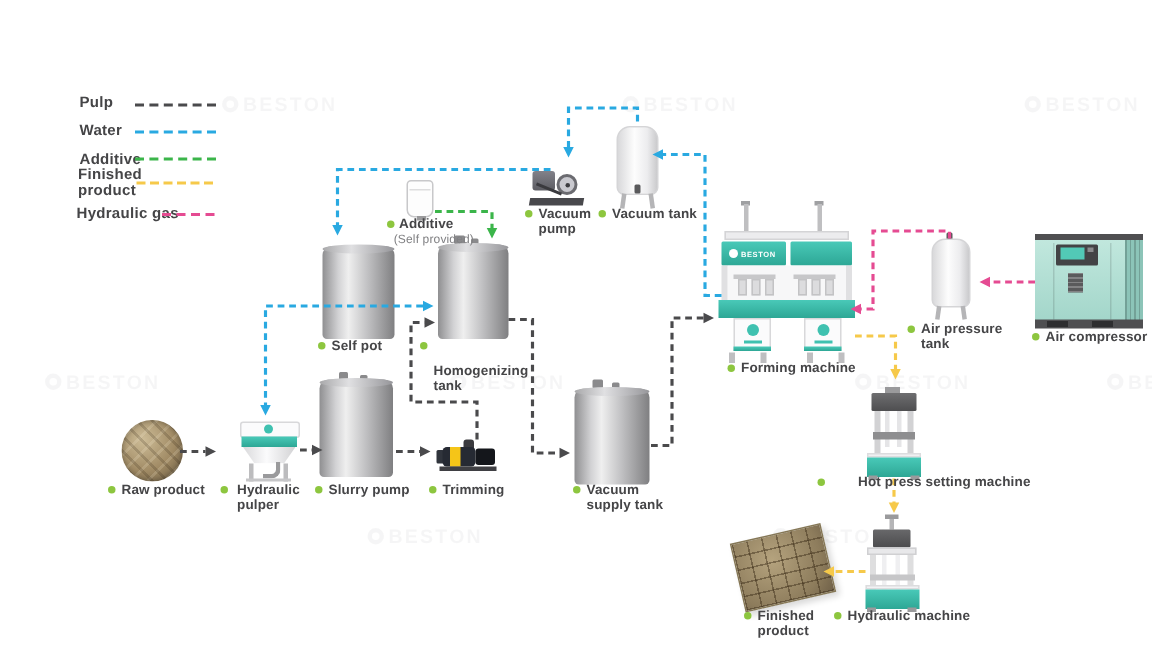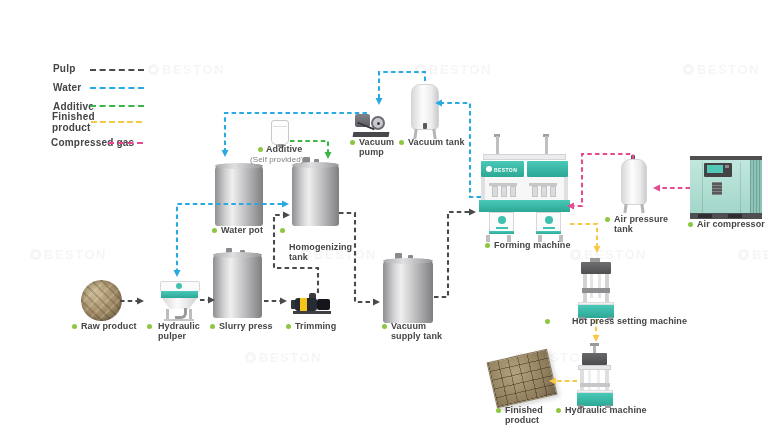--- a/index.html
+++ b/index.html
@@ -8,21 +8,21 @@
   
   .legend-label{position:absolute;font-size:10px;font-weight:bold;color:var(--ink);line-height:1.05;letter-spacing:.2px;padding-left:18px;}
   .legend-swatch{position:absolute;height:0;border-top:2.5px dashed #999;}
   .sw-pulp{border-top-color:var(--pulp);}
   .sw-water{border-top-color:var(--water);}
   .sw-additive{border-top-color:var(--additive);}
   .sw-finished{border-top-color:var(--finished);}
   .sw-gas{border-top-color:var(--gas);}
   
   .lbl{position:absolute;font-size:9px;font-weight:bold;color:var(--ink);line-height:1.15;letter-spacing:.1px;}
-  .lbl-note{position:absolute;font-size:8px;color:#808083;letter-spacing:.1px;}
+  .lbl-note{position:absolute;font-size:8px;color:#808083;letter-spacing:.1px;text-align:right;}
   .dot{position:absolute;width:5px;height:5px;border-radius:50%;background:var(--dot);}
   
   .wm{position:absolute;display:flex;align-items:center;gap:3px;color:#6d6e71;opacity:.06;font-weight:bold;}
   .wm-circle{width:11px;height:11px;border-radius:50%;border:3px solid #6d6e71;box-sizing:border-box;}
   .wm-text{font-size:13px;letter-spacing:1.5px;}
   
   .abs{position:absolute;}
   .tank{position:absolute;border-radius:6px 6px 3px 3px;
         background:linear-gradient(90deg,#8f8f91 0%,#d2d2d4 22%,#efefef 36%,#c2c2c4 62%,#98989a 86%,#7f7f81 100%);}
   .tank::before{content:"";position:absolute;left:0;right:0;top:-1px;height:6px;border-radius:50%;
@@ -84,21 +84,21 @@
 
   <div>
     <span class="legend-label" style="left:35px;top:64px;">Pulp</span>
     <span class="legend-swatch sw-pulp" style="left:90px;top:69px;width:54px;"></span>
     <span class="legend-label" style="left:35px;top:83px;">Water</span>
     <span class="legend-swatch sw-water" style="left:90px;top:87px;width:54px;"></span>
     <span class="legend-label" style="left:35px;top:102px;">Additive</span>
     <span class="legend-swatch sw-additive" style="left:90px;top:105px;width:54px;"></span>
     <span class="legend-label" style="left:34px;top:112px;width:55px;">Finished product</span>
     <span class="legend-swatch sw-finished" style="left:91px;top:121px;width:51px;"></span>
-    <span class="legend-label" style="left:33px;top:138px;width:90px;">Compressed gas</span>
+    <span class="legend-label" style="left:33px;top:138px;width:90px;">Hydraulic gas</span>
     <span class="legend-swatch sw-gas" style="left:108px;top:142px;width:35px;"></span>
   </div>
 
   <div class="abs" style="left:81px;top:280px;width:41px;height:41px;border-radius:50%;
        background:
         repeating-linear-gradient(45deg, rgba(40,28,12,.18) 0 2px, rgba(0,0,0,0) 2px 7px),
         repeating-linear-gradient(-45deg, rgba(255,245,220,.16) 0 2px, rgba(0,0,0,0) 2px 8px),
         radial-gradient(circle at 35% 32%, #cdbc97, #a08a64 55%, #6e5f46 95%);
        box-shadow:inset 0 0 4px rgba(0,0,0,.35);"></div>
 
@@ -306,27 +306,27 @@
     </g>
   </svg>
 
   <span class="dot" style="left:72px;top:324px;"></span>
   <span class="lbl" style="left:81px;top:321px;width:60px;">Raw product</span>
 
   <span class="dot" style="left:147px;top:324px;"></span>
   <span class="lbl" style="left:158px;top:321px;width:48px;">Hydraulic pulper</span>
 
   <span class="dot" style="left:210px;top:324px;"></span>
-  <span class="lbl" style="left:219px;top:321px;width:60px;">Slurry press</span>
+  <span class="lbl" style="left:219px;top:321px;width:60px;">Slurry pump</span>
 
   <span class="dot" style="left:286px;top:324px;"></span>
   <span class="lbl" style="left:295px;top:321px;width:45px;">Trimming</span>
 
   <span class="dot" style="left:212px;top:228px;"></span>
-  <span class="lbl" style="left:221px;top:225px;width:55px;">Water pot</span>
+  <span class="lbl" style="left:221px;top:225px;width:55px;">Self pot</span>
 
   <span class="dot" style="left:280px;top:228px;"></span>
   <span class="lbl" style="left:289px;top:242px;width:64px;">Homogenizing tank</span>
 
   <span class="dot" style="left:258px;top:147px;"></span>
   <span class="lbl" style="left:266px;top:144px;width:45px;">Additive</span>
   <span class="lbl-note" style="left:250px;top:155px;width:66px;">(Self provided)</span>
 
   <span class="dot" style="left:350px;top:140px;"></span>
   <span class="lbl" style="left:359px;top:137px;width:40px;">Vacuum pump</span>

